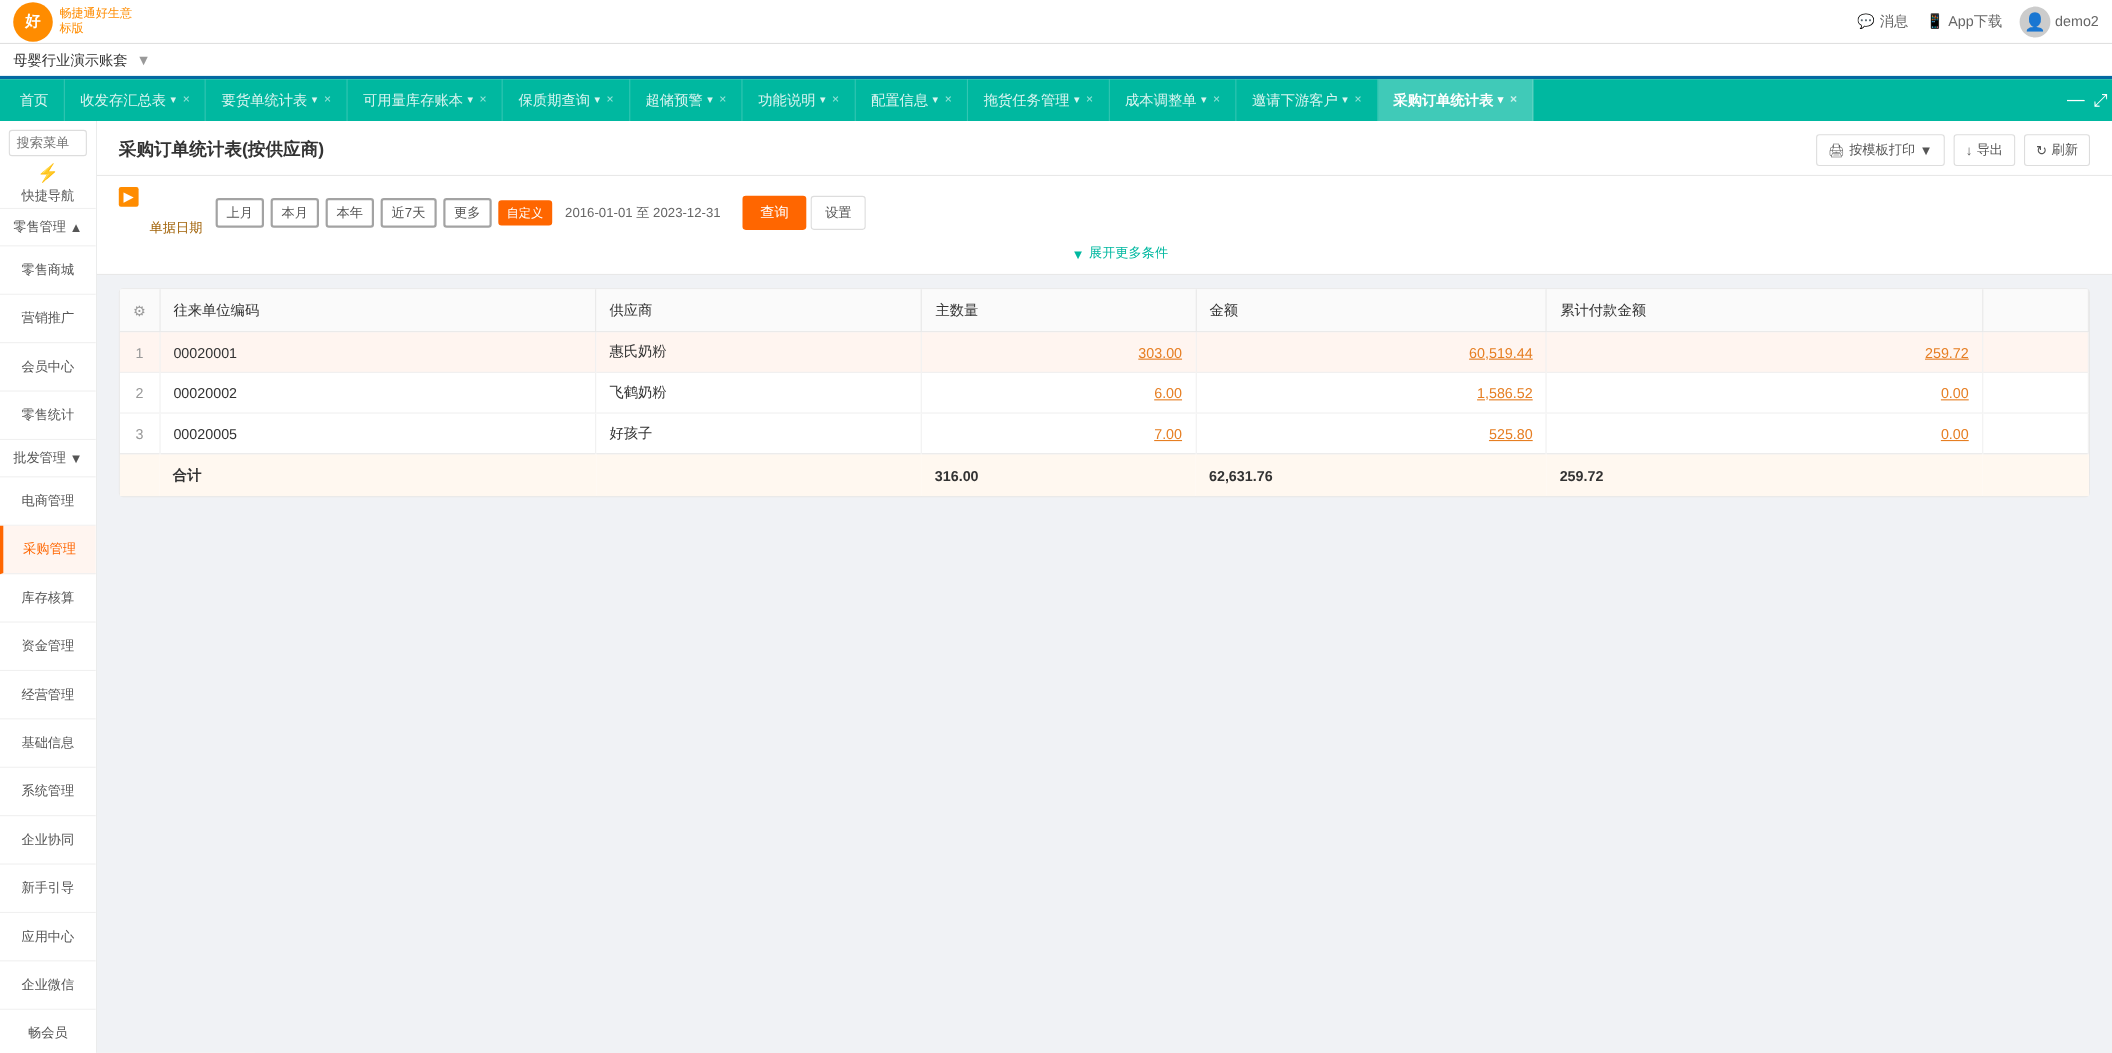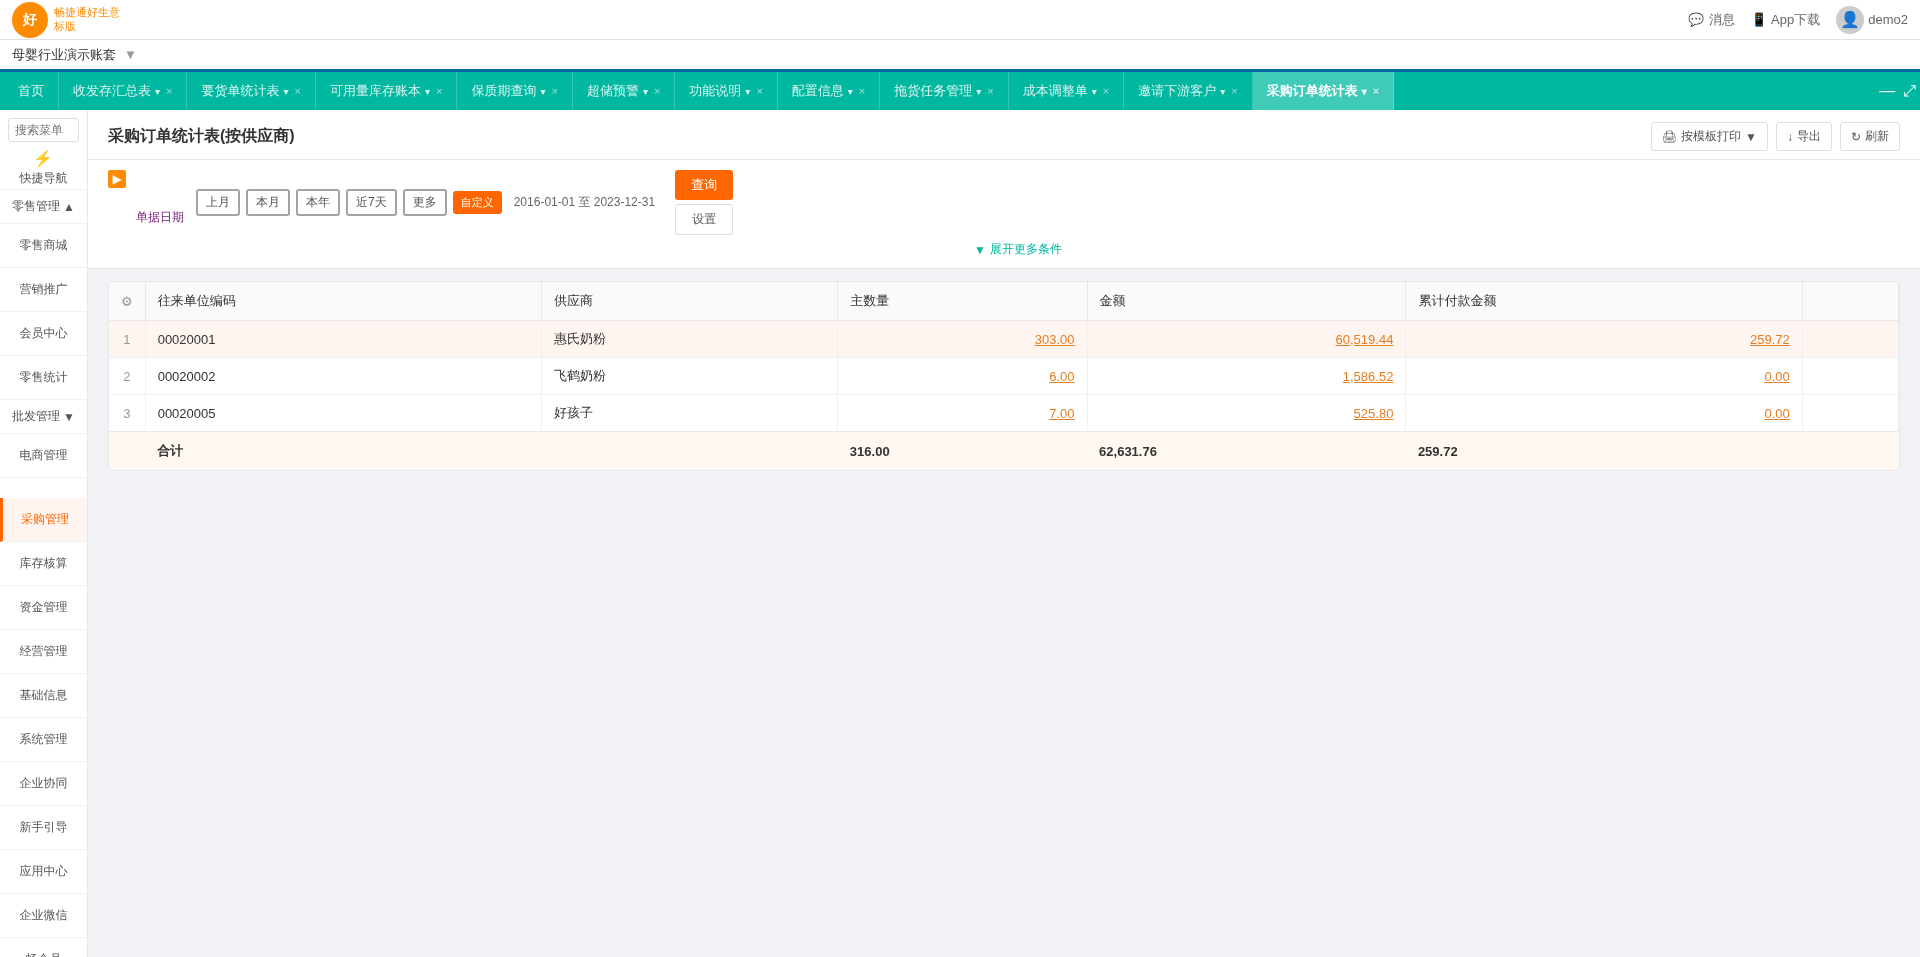--- a/index.html
+++ b/index.html
@@ -50,21 +50,21 @@
     .sidebar-search { padding: 8px 8px 4px; }
     .sidebar-search input {
       width: 100%; border: 1px solid #ddd; border-radius: 3px; padding: 4px 6px;
       font-size: 12px; outline: none; color: #666;
     }
     .sidebar-item {
       display: flex; flex-direction: column; align-items: center; justify-content: center;
       padding: 10px 4px; cursor: pointer; font-size: 12px; color: #555;
       border-bottom: 1px solid #f0f0f0; min-height: 44px; text-align: center;
     }
-    .sidebar-item.active { background: #fff5f0; color: #ff6600; border-left: 3px solid #ff6600; margin-top: 20px; }
+    .sidebar-item.active { background: #fff5f0; color: #ff6600; border-left: 3px solid #ff6600; }
     .sidebar-item .s-icon { font-size: 16px; margin-bottom: 2px; }
     .sidebar-section {
       display: flex; align-items: center; justify-content: space-between;
       padding: 8px 12px; font-size: 12px; color: #555; cursor: pointer;
       border-bottom: 1px solid #f0f0f0;
     }
 
     
     .main-content { flex: 1; overflow: auto; background: #f0f2f5; }
     .page-header {
@@ -77,21 +77,21 @@
     .btn-template { display: flex; align-items: center; gap: 4px; padding: 5px 10px; border: 1px solid #ddd; border-radius: 3px; background: #fff; cursor: pointer; font-size: 12px; color: #555; }
     .btn-export { padding: 5px 10px; border: 1px solid #ddd; border-radius: 3px; background: #fff; cursor: pointer; font-size: 12px; color: #555; display: flex; align-items: center; gap: 4px; }
     .btn-refresh { padding: 5px 10px; border: 1px solid #ddd; border-radius: 3px; background: #fff; cursor: pointer; font-size: 12px; color: #555; display: flex; align-items: center; gap: 4px; }
 
     
     .filter-bar {
       background: #fff; padding: 10px 20px; border-bottom: 1px solid #e8e8e8;
       margin: 0;
     }
     .filter-row { display: flex; align-items: center; gap: 12px; flex-wrap: wrap; margin-bottom: 6px; }
-    .filter-label { font-size: 12px; color: #701a75; white-space: nowrap; margin-top: 29px; }
+    .filter-label { font-size: 12px; color: #a16207; white-space: nowrap; margin-top: 29px; }
     .filter-date-group { display: flex; align-items: center; gap: 6px; }
     .filter-btn { padding: 3px 8px; border: 2px solid #a3a3a3; border-radius: 3px; cursor: pointer; font-size: 12px; color: #555; background: #fff; }
     .filter-btn.custom { background: #ff6600; color: #fff; border-color: #ff6600; border-radius: 3px; font-size: 11px; padding: 2px 6px; }
     .filter-date-range { font-size: 12px; color: #666; }
     .filter-select { padding: 4px 8px; border: 1px solid #ddd; border-radius: 3px; font-size: 12px; min-width: 120px; outline: none; background: #fff; }
     .filter-input { padding: 4px 8px; border: 1px solid #ddd; border-radius: 3px; font-size: 12px; min-width: 120px; outline: none; }
     .btn-query { background: #ff6600; color: #fff; border: none; border-radius: 3px; padding: 6px 16px; cursor: pointer; font-size: 13px; }
     .btn-settings { background: #fff; color: #555; border: 1px solid #ddd; border-radius: 3px; padding: 6px 12px; cursor: pointer; font-size: 12px; }
     .expand-row { display: flex; justify-content: center; margin-top: 4px; }
     .expand-btn { display: flex; align-items: center; gap: 4px; color: #00b8a0; font-size: 12px; cursor: pointer; }
@@ -313,21 +313,21 @@
             <span class="filter-label">单据日期</span>
             <div class="filter-date-group">
               <button class="filter-btn">上月</button>
               <button class="filter-btn">本月</button>
               <button class="filter-btn">本年</button>
               <button class="filter-btn">近7天</button>
               <button class="filter-btn">更多</button>
               <span class="filter-btn custom">自定义</span>
             </div>
             <span class="filter-date-range">2016-01-01 至 2023-12-31</span>
-            <div style="display:flex; flex-direction:column; gap:4px; margin-left:8px;">
+            <div style="display:flex; flex-direction:row; gap:4px; margin-left:8px;">
               <button class="btn-query">查询</button>
               <button class="btn-settings">设置</button>
             </div>
           </div>
           <div class="expand-row">
             <div class="expand-btn">
               <span>▼</span>
               <span>展开更多条件</span>
             </div>
           </div>

